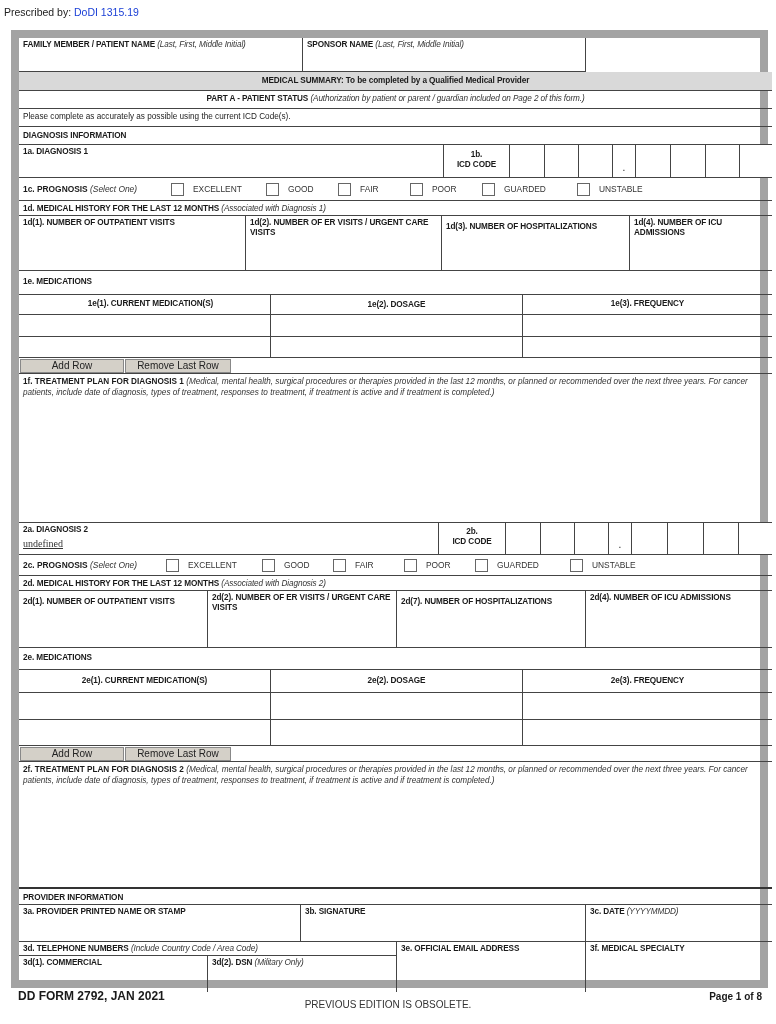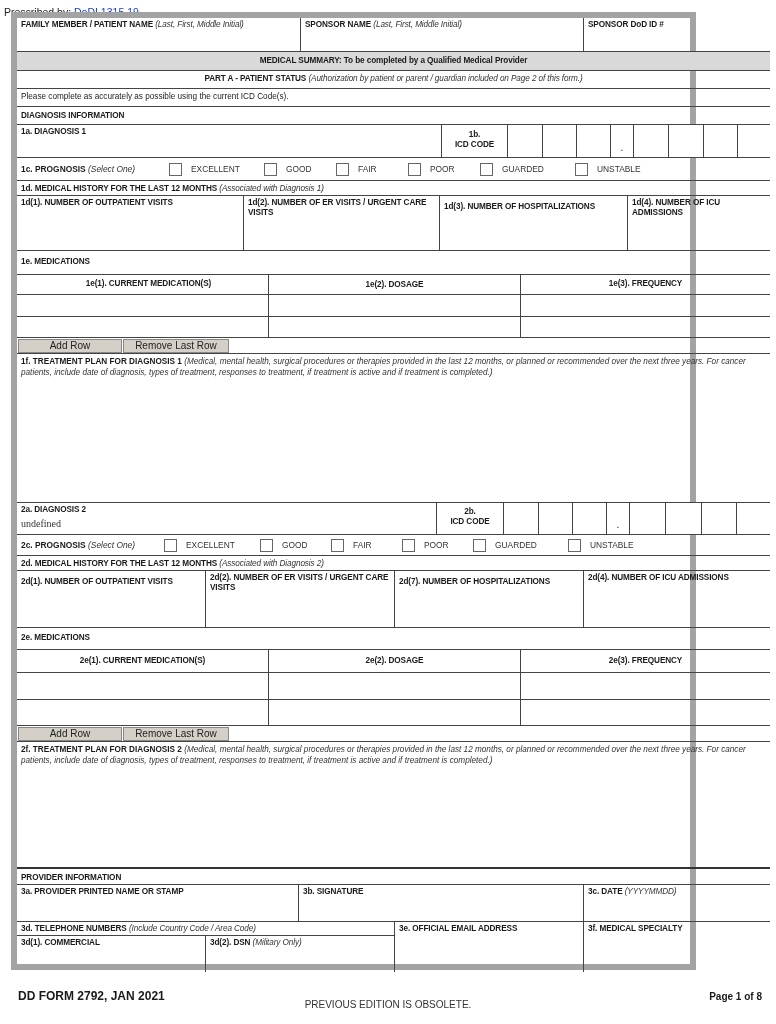--- a/index.html
+++ b/index.html
@@ -2,21 +2,21 @@
 <html><head>
 <meta charset="utf-8">
 <style>
   * { box-sizing: border-box; margin: 0; padding: 0; }
   html, body { width: 776px; height: 1024px; background: #ffffff; overflow: hidden; }
   body { font-family: "Liberation Sans", sans-serif; color: #1a1a1a; position: relative; }
 
   .prescribed { position: absolute; left: 4px; top: 6px; font-size: 10.5px; color: #222; }
   .prescribed a { color: #1a3fd6; }
 
-  .form { position: absolute; left: 11px; top: 12px; width: 685px; height: 958px; border: 6px solid #a3a3a3; }
+  .form { position: absolute; left: 11px; top: 30px; width: 757px; height: 958px; border: 8px solid #a3a3a3; }
   .cell { position: absolute; border-right: 1px solid #444; border-bottom: 1px solid #444; overflow: hidden; }
   .lbl { font-size: 8.2px; font-weight: bold; line-height: 10px; padding: 2px 4px; letter-spacing: -0.1px; }
   .lbl i { font-weight: normal; font-style: italic; color: #333; }
   .center { text-align: center; }
   .gray { background: #d9d9d9; }
 
   .chk-row { display: flex; align-items: center; height: 100%; font-size: 8.4px; padding-left: 4px; }
   .chk-row .plabel { font-weight: bold; width: 148px; }
   .chk-row .plabel i { font-weight: normal; color: #333; }
   .opt { display: flex; align-items: center; }
@@ -29,39 +29,36 @@
   .btn { position: absolute; height: 14px; background: #d4d0c8; border: 1px solid #888; font-size: 10px; color: #222; text-align: center; line-height: 12px; cursor: pointer; }
 
   .plain { font-size: 8.2px; padding: 2px 4px; color: #222; }
   .para { font-size: 8.2px; line-height: 11px; padding: 2px 4px; }
   .para b { font-weight: bold; }
   .para i { color: #333; }
 
   .footer-left { position: absolute; left: 18px; top: 989px; font-size: 12px; font-weight: bold; }
   .footer-center { position: absolute; left: 0; width: 776px; top: 999px; text-align: center; font-size: 10px; color: #333; }
   .footer-right { position: absolute; right: 14px; top: 991px; font-size: 10px; font-weight: bold; }
-  .undef { font-family: "Liberation Serif", serif; font-size: 10px; color: #333; padding: 1px 4px; }
+  .undef { font-family: "Liberation Serif", serif; font-size: 10px; color: #333; padding: 1px 4px; text-decoration: underline; }
 </style>
 </head>
 <body>
 
 <div class="prescribed">
   <span>Prescribed by: </span><a>DoDI 1315.19</a>
 </div>
 
 <div class="form">
 
   <div class="cell" style="left:0;top:0;width:284px;height:34px;">
     <div class="lbl"><span>FAMILY MEMBER / PATIENT NAME</span> <i>(Last, First, Middle Initial)</i></div>
   </div>
   <div class="cell" style="left:284px;top:0;width:283px;height:34px;">
     <div class="lbl"><span>SPONSOR NAME</span> <i>(Last, First, Middle Initial)</i></div>
-  </div>
-  <div class="cell" style="left:567px;top:0;width:186px;height:34px;border-right:none;">
-    <div class="lbl">SPONSOR DoD ID #</div>
   </div>
 
   <div class="cell gray" style="left:0;top:34px;width:753px;height:19px;border-right:none;">
     <div class="lbl center" style="padding-top:4px;">MEDICAL SUMMARY: To be completed by a Qualified Medical Provider</div>
   </div>
 
   <div class="cell" style="left:0;top:53px;width:753px;height:18px;border-right:none;">
     <div class="lbl center" style="padding-top:3px;"><span>PART A  - PATIENT STATUS</span> <i>(Authorization by patient or parent / guardian included on Page 2 of this form.)</i></div>
   </div>
 

